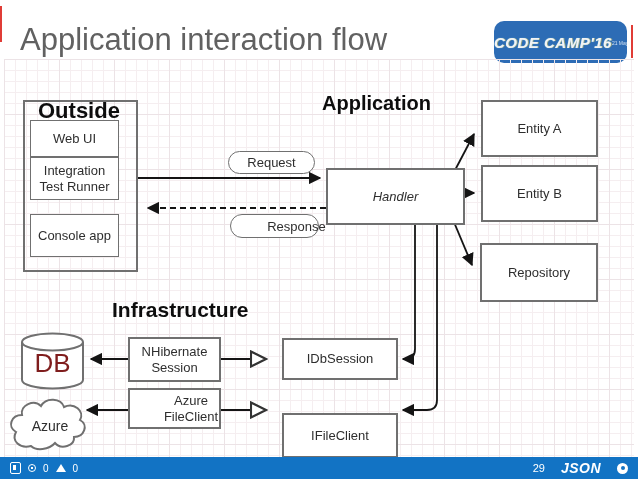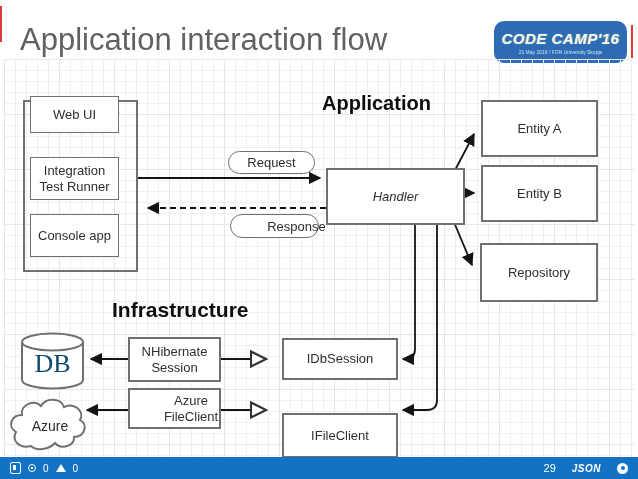--- a/index.html
+++ b/index.html
@@ -12,21 +12,21 @@
   .red-strip.right{left:631px;top:25px;width:2px;height:33px;}
 
   .slide-title{
     position:absolute;left:20px;top:22px;
     font-size:31px;font-weight:300;color:#616161;letter-spacing:0px;
   }
 
   .logo{
     position:absolute;left:494px;top:21px;width:133px;height:42px;
     background:#2d6cb5;border-radius:10px;
-    display:flex;flex-direction:column;align-items:center;justify-content:center;
+    display:flex;flex-direction:row;align-items:center;justify-content:center;
   }
   .logo-text{
     font-size:15px;font-weight:700;font-style:italic;letter-spacing:.5px;
     color:#f3f3f3;
     text-shadow:0 0 1px #7ec8e3, 1px 0 0 rgba(240,200,60,.55);
     white-space:nowrap;
   }
   .logo-subtitle{
     font-size:5px;color:#cfe0f2;margin-top:2px;white-space:nowrap;overflow:hidden;max-width:120px;
   }
@@ -46,21 +46,21 @@
   .heading{position:absolute;font-weight:700;color:#0d0d0d;}
   .heading.outside{left:38px;top:62px;font-size:22px;margin-top:36px;}
   .heading.application{left:322px;top:92px;font-size:20px;}
   .heading.infrastructure{left:112px;top:298px;font-size:21px;}
 
   .box{
     position:absolute;background:#fff;border:2px solid #707070;
     display:flex;align-items:center;justify-content:center;text-align:center;
     font-size:13px;color:#2e2e2e;line-height:1.2;box-sizing:border-box;padding:2px;
   }
-  .box.web-ui{left:30px;top:96px;width:89px;height:37px;border-width:1.5px;}
+  .box.web-ui{left:30px;top:120px;width:89px;height:37px;border-width:1.5px;}
   .box.itr{left:30px;top:157px;width:89px;height:43px;border-width:1.5px;}
   .box.console{left:30px;top:214px;width:89px;height:43px;border-width:1.5px;}
   .box.outside-container{left:23px;top:100px;width:115px;height:172px;background:transparent;}
   .box.handler{left:326px;top:168px;width:139px;height:57px;font-style:italic;}
   .box.entity-a{left:481px;top:100px;width:117px;height:57px;}
   .box.entity-b{left:481px;top:165px;width:117px;height:57px;}
   .box.repository{left:480px;top:243px;width:118px;height:59px;}
   .box.nhibernate{left:128px;top:337px;width:93px;height:45px;}
   .box.idbsession{left:282px;top:338px;width:116px;height:42px;}
   .box.azure-fc{left:128px;top:388px;width:93px;height:41px;padding-left:35px;}
@@ -70,21 +70,21 @@
     position:absolute;background:#fff;border:1.5px solid #707070;border-radius:12px;
     display:flex;align-items:center;justify-content:center;
     font-size:13px;color:#2e2e2e;box-sizing:border-box;
   }
   .pill.request{left:228px;top:151px;width:87px;height:23px;}
   .pill.response{left:230px;top:214px;width:89px;height:24px;padding-left:44px;}
 
   .db-label{
     position:absolute;left:22px;top:345px;width:61px;height:37px;
     display:flex;align-items:center;justify-content:center;
-    font-size:26px;color:#0c4a6e;font-family:Liberation Serif, serif;
+    font-size:26px;color:#7f1d1d;
   }
   .cloud-label{
     position:absolute;left:18px;top:416px;width:64px;height:20px;
     display:flex;align-items:center;justify-content:center;
     font-size:14px;color:#2e2e2e;
   }
 
   .footer{
     position:absolute;left:0;top:457px;width:638px;height:22px;background:#1273c4;
     display:flex;align-items:center;color:#fff;font-size:10px;
@@ -99,21 +99,21 @@
   .ic-circle{
     width:8px;height:8px;border:1.5px solid #fff;border-radius:50%;box-sizing:border-box;position:relative;
   }
   .ic-circle::after{content:"";position:absolute;left:2px;top:2px;width:1.5px;height:1.5px;background:#fff;}
   .ic-triangle{
     width:0;height:0;border-left:5px solid transparent;border-right:5px solid transparent;
     border-bottom:8px solid #fff;
   }
   .counter{font-size:10px;color:#fff;}
   .page-number{font-size:11px;}
-  .brand{font-size:10px;font-weight:700;font-style:italic;letter-spacing:.5px;}
+  .brand{font-size:14px;font-weight:700;font-style:italic;letter-spacing:.5px;}
   .ic-profile{
     width:11px;height:11px;background:#fff;border-radius:50%;position:relative;
   }
   .ic-profile::after{content:"";position:absolute;left:3.5px;top:3px;width:4px;height:4px;background:#1273c4;border-radius:50%;}
 </style>
 </head>
 <body>
 
 <div class="slide">
 

